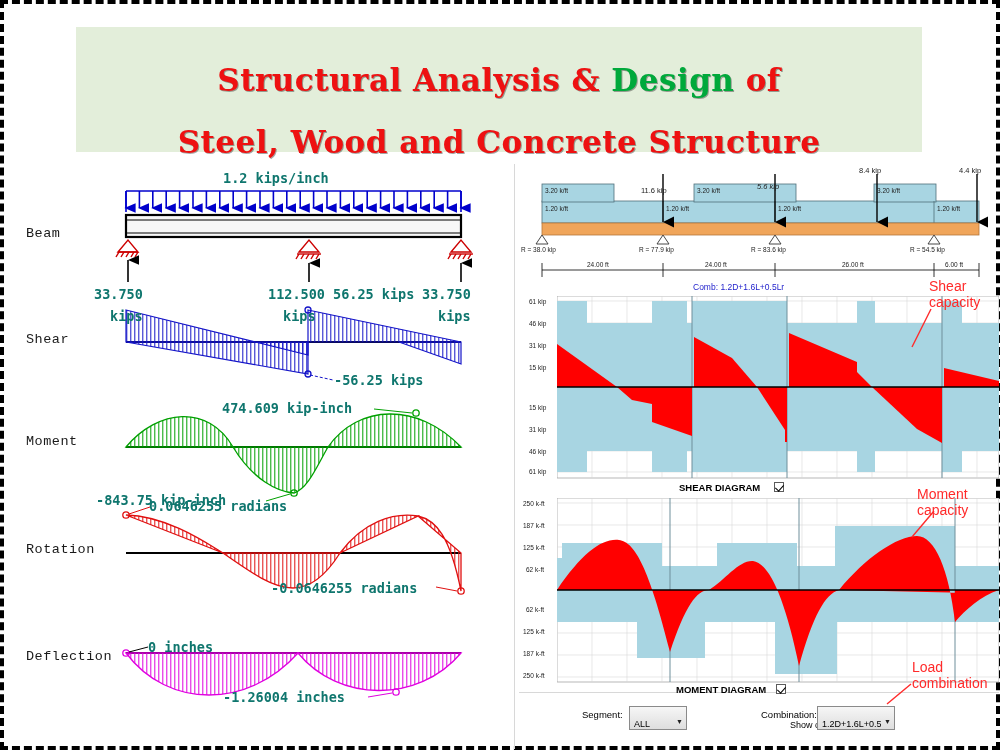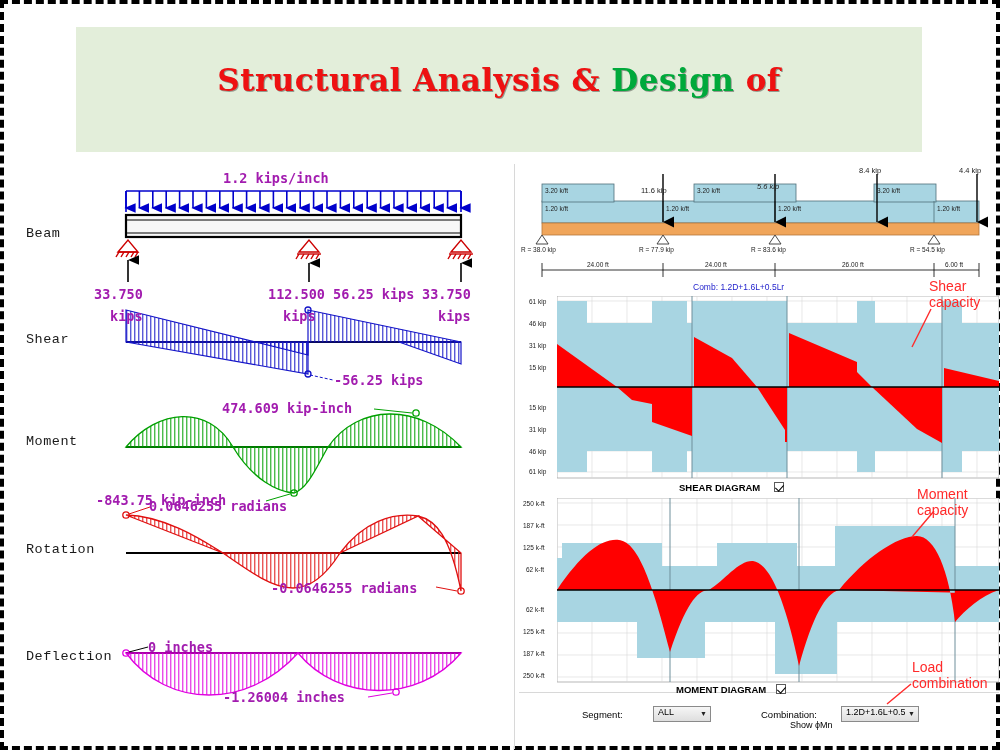--- a/index.html
+++ b/index.html
@@ -47,21 +47,21 @@
   .left-panel{position:absolute;left:14px;top:160px;width:495px;height:585px;}
   .row-label{
     position:absolute;
     font-family:Liberation Mono, monospace;
     font-size:13.5px;color:#1a1a1a;letter-spacing:.5px;
     white-space:nowrap;
   }
   .note{
     position:absolute;
     font-family:"DejaVu Sans Mono", monospace;
-    font-size:13.5px;font-weight:bold;color:#a21caf;
+    font-size:13.5px;font-weight:bold;color:#0f766e;
     white-space:nowrap;letter-spacing:0px;
   }
   .svg-abs{position:absolute;left:0;top:0;}
 
   
   .right-panel{position:absolute;left:515px;top:160px;width:480px;height:585px;}
   .tiny{
     font-family:"Liberation Sans", sans-serif;
     font-size:6.5px;color:#222;white-space:nowrap;
   }
@@ -98,41 +98,42 @@
     font-family:"Liberation Sans", sans-serif;
     font-size:14px;color:#ff2a2a;line-height:1.15;white-space:nowrap;
   }
   
   .ctl-label{
     position:absolute;
     font-family:"Liberation Sans", sans-serif;
     font-size:9.5px;color:#000;white-space:nowrap;
   }
   .select-box{
-    position:absolute;height:16px;box-sizing:border-box;
+    position:absolute;height:24px;box-sizing:border-box;
     border:1px solid #8a8a8a;
     background:linear-gradient(#f6f6f6,#dedede);
     font-family:"Liberation Sans", sans-serif;
     font-size:9px;color:#000;
-    display:flex;align-items:flex-start;margin-left:24px;
+    display:flex;align-items:flex-end;
   }
   .select-box .val{padding-left:4px;flex:1;white-space:nowrap;overflow:hidden;}
   .select-box .arw{
     width:13px;text-align:center;font-size:7px;line-height:14px;color:#222;
   }
 </style>
 </head>
 <body>
 
 <div class="slide">
 
   <div class="title-box">
     <div class="title-line l1">
       <span class="t-red t-shadow">Structural Analysis &amp; </span><span class="t-green t-shadow">Design</span><span class="t-red t-shadow"> of</span>
     </div>
+    <div class="title-line l2 t-red t-shadow">Steel, Wood and Concrete Structure</div>
   </div>
 
   <div class="vdivider"></div>
   <div class="hdivider"></div>
 
   <div class="left-panel">
 
     <div class="row-label" style="left:8px;top:62px;">Beam</div>
     <div class="row-label" style="left:8px;top:168px;">Shear</div>
     <div class="row-label" style="left:8px;top:270px;">Moment</div>

